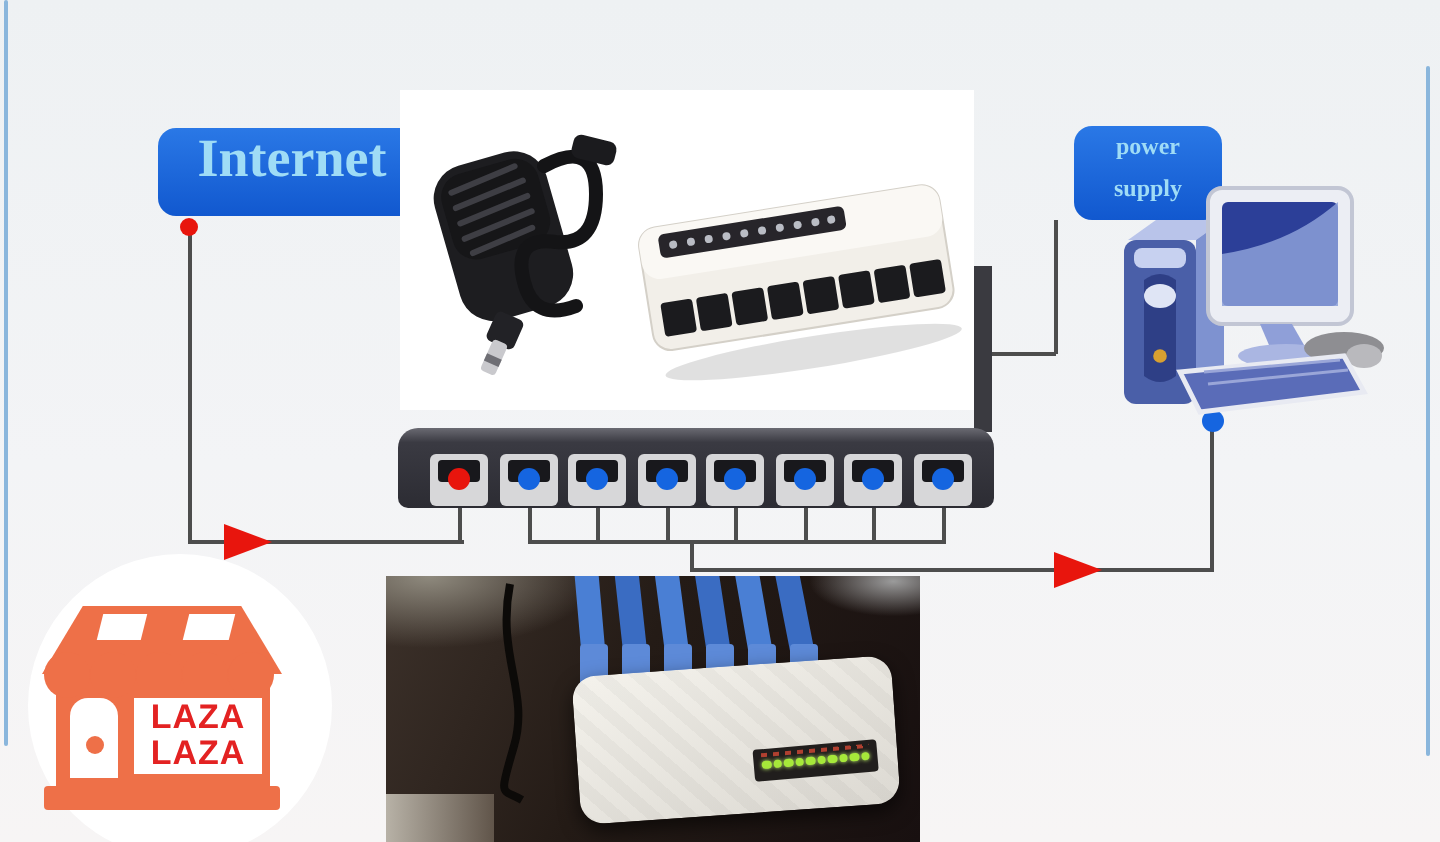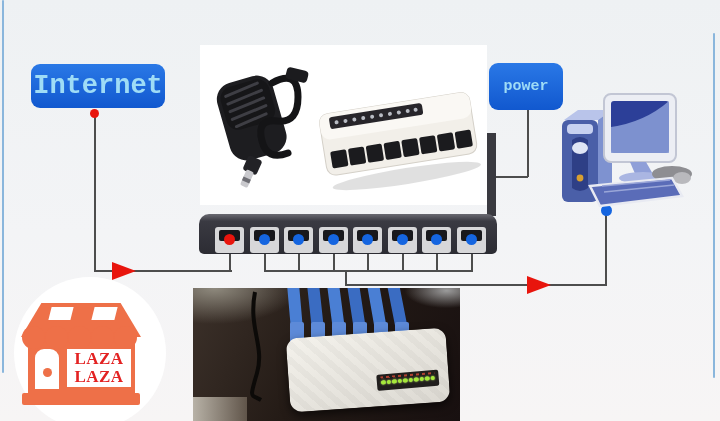--- a/index.html
+++ b/index.html
@@ -11,24 +11,24 @@
   .frame-line{position:absolute;width:2px;background:#8ab6dc;border-radius:2px;}
   
   .wire{position:absolute;background:#4d4d4d;}
   .arrow-right{position:absolute;width:0;height:0;
                border-top:9px solid transparent;border-bottom:9px solid transparent;
                border-left:24px solid #e8150d;}
   .node-dot{position:absolute;border-radius:50%;}
   
   .blue-box{position:absolute;background:linear-gradient(180deg,#2a78e6,#1158cf);
             border-radius:9px;color:#9fdcf6;display:flex;flex-direction:column;
-            align-items:center;justify-content:center;
-            font-family:Liberation Mono, monospace;font-weight:600;}
+            align-items:center;justify-content:flex-start;
+            font-family:Liberation Serif, serif;font-weight:600;margin-left:48px;}
   #internet-box{left:31px;top:64px;width:134px;height:44px;font-size:27px;letter-spacing:0px;}
-  #power-box{left:489px;top:63px;width:74px;height:47px;font-size:15px;line-height:21px;}
+  #power-box{left:489px;top:63px;width:74px;height:47px;font-size:12px;line-height:21px;}
   
   #photo-inset{left:200px;top:45px;width:287px;height:160px;background:#ffffff;}
   
   #power-sliver{left:487px;top:133px;width:9px;height:83px;background:#3a3a40;}
   
   #switch-front{left:199px;top:214px;width:298px;height:40px;
     background:linear-gradient(180deg,#6a6a72 0%,#3a3a42 18%,#2c2c33 100%);
     border-radius:10px 10px 5px 5px;}
   #ports-row{position:absolute;left:16px;top:13px;display:flex;gap:5.5px;}
   .port{position:relative;width:29px;height:26px;background:#d7d7d9;border-radius:3px;}
@@ -59,21 +59,21 @@
   #awning{position:absolute;left:7px;top:26px;width:120px;height:34px;
           clip-path:polygon(17% 0,83% 0,100% 100%,0 100%);}
   .scallop{position:absolute;top:49px;width:23px;height:23px;border-radius:50%;}
   .awn-win{position:absolute;top:30px;width:22px;height:13px;background:#ffffff;transform:skewX(-14deg);}
   #store-body{position:absolute;left:14px;top:60px;width:107px;height:56px;}
   #store-door{position:absolute;left:21px;top:72px;width:24px;height:40px;background:#ffffff;
               border-radius:9px 9px 0 0;}
   #door-knob{position:absolute;left:29px;top:91px;width:9px;height:9px;border-radius:50%;}
   #store-sign{position:absolute;left:50px;top:69px;width:70px;height:44px;background:#ffffff;
               border:3px solid #ee7048;box-sizing:border-box;display:flex;flex-direction:column;
-              align-items:center;justify-content:center;font-family:Liberation Serif, serif;}
+              align-items:center;justify-content:center;}
   .sign-text{color:#e32222;font-weight:bold;font-size:17px;line-height:18px;letter-spacing:.5px;}
   #store-base{position:absolute;left:8px;top:116px;width:118px;height:12px;border-radius:2px;}
   svg{display:block;}
 </style>
 </head>
 <body>
 
 <div id="canvas">
 
   <div class="frame-line" style="left:2px;top:0;height:373px;"></div>
@@ -103,20 +103,21 @@
   <div class="abs" id="power-sliver"></div>
 
   <div class="node-dot" style="left:89.5px;top:108.5px;width:9px;height:9px;background:#e8150d;"></div>
   <div class="node-dot" style="left:600.5px;top:204.5px;width:11px;height:11px;background:#1565e0;"></div>
 
   <div class="blue-box" id="internet-box">
     <span>Internet</span>
   </div>
   <div class="blue-box" id="power-box">
     <span>power</span>
+    <span>supply</span>
   </div>
 
   <div class="abs" id="photo-inset">
     <svg width="287" height="160" viewBox="0 0 287 160">
       <g transform="rotate(-16 55 70)">
         <rect x="22" y="32" width="58" height="80" rx="17" fill="#1d1d20"></rect>
         <rect x="26" y="36" width="50" height="44" rx="12" fill="#161618"></rect>
         <g stroke="#3e3e44" stroke-width="3" stroke-linecap="round">
           <line x1="32" y1="44" x2="66" y2="40"></line>
             <line x1="32" y1="52" x2="68" y2="48"></line>

